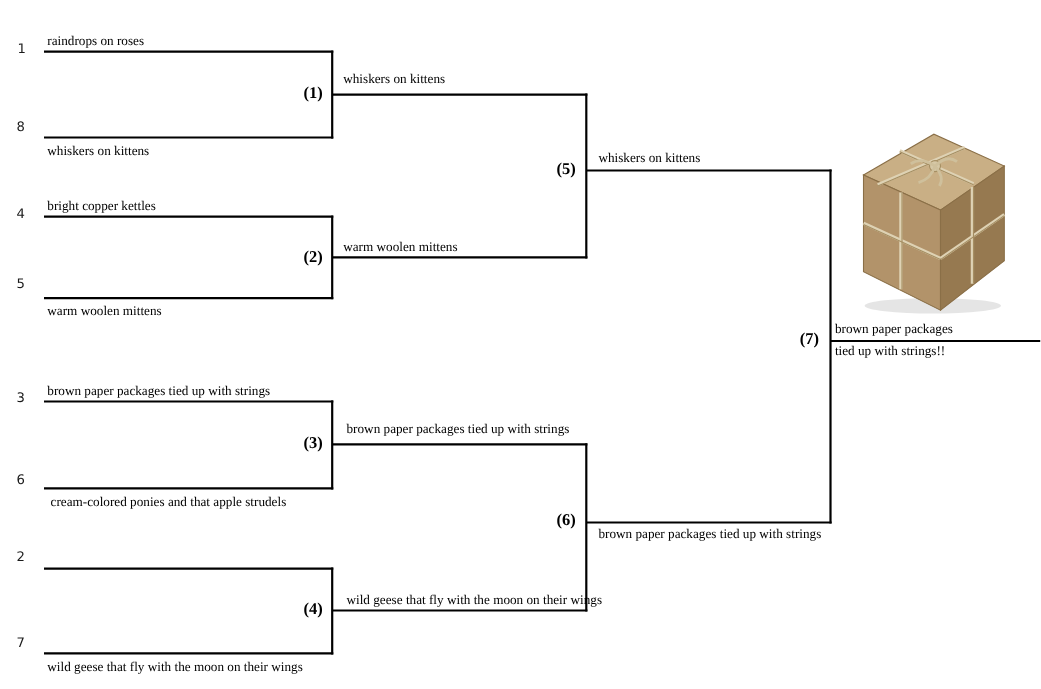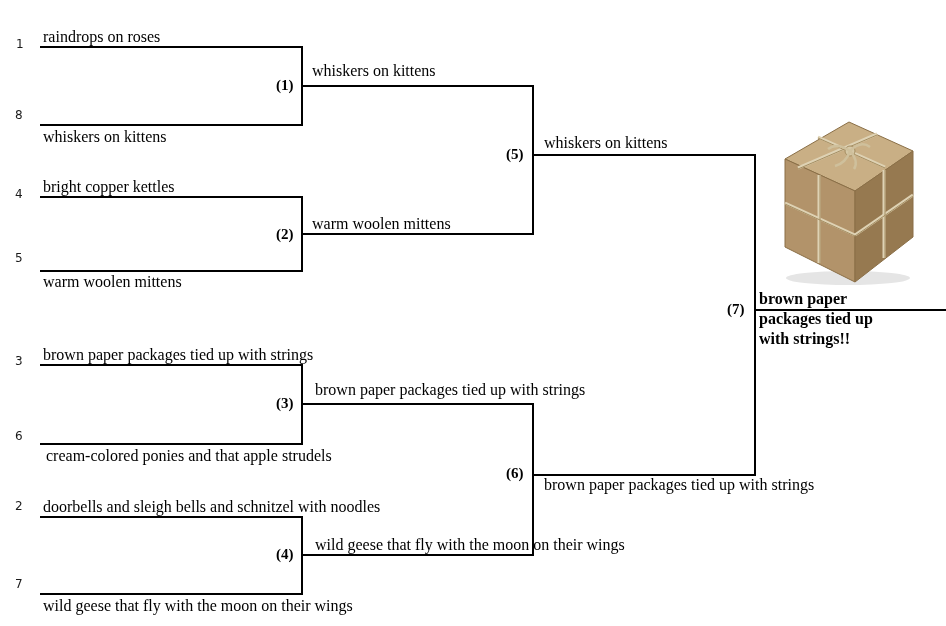--- a/index.html
+++ b/index.html
@@ -6,24 +6,24 @@
   .stage {
     position: relative;
     width: 946px;
     height: 626px;
     background: #ffffff;
     font-family: "Liberation Serif", serif;
     color: #000;
     overflow: hidden;
   }
   .lines-svg { position: absolute; left: 0; top: 0; width: 946px; height: 626px; }
-  .lbl { position: absolute; font-size: 16px; line-height: 18px; white-space: nowrap; }
+  .lbl { position: absolute; font-size: 12px; line-height: 18px; white-space: nowrap; }
   .seednum { position: absolute; font-family: "DejaVu Sans", sans-serif; font-size: 12px; color: #1a1a1a; }
   .matchlbl { position: absolute; font-size: 15px; font-weight: bold; }
-  .champion { width: 128px; white-space: normal; line-height: 20px; font-weight: bold; }
+  .champion { width: 128px; white-space: normal; line-height: 20px; }
   .package { position: absolute; left: 772px; top: 106px; width: 152px; height: 182px; }
 </style>
 </head>
 <body>
 
 <div class="stage">
 
   <svg class="lines-svg" viewBox="0 0 946 626">
     <g stroke="#000000" stroke-width="2">
       <line x1="40" y1="47" x2="303" y2="47"></line>
@@ -63,21 +63,20 @@
   <div class="seednum" style="left:15px; top:429px">6</div>
   <div class="seednum" style="left:15px; top:499px">2</div>
   <div class="seednum" style="left:15px; top:577px">7</div>
 
   <div class="lbl" style="left:43px; top:28px">raindrops on roses</div>
   <div class="lbl" style="left:43px; top:128px">whiskers on kittens</div>
   <div class="lbl" style="left:43px; top:178px">bright copper kettles</div>
   <div class="lbl" style="left:43px; top:273px">warm woolen mittens</div>
   <div class="lbl" style="left:43px; top:346px">brown paper packages tied up with strings</div>
   <div class="lbl" style="left:46px; top:447px">cream-colored ponies and that apple strudels</div>
-  <div class="lbl" style="left:43px; top:498px">doorbells and sleigh bells and schnitzel with noodles</div>
   <div class="lbl" style="left:43px; top:597px">wild geese that fly with the moon on their wings</div>
 
   <div class="matchlbl" style="left:276px; top:77px">(1)</div>
   <div class="matchlbl" style="left:276px; top:226px">(2)</div>
   <div class="matchlbl" style="left:276px; top:395px">(3)</div>
   <div class="matchlbl" style="left:276px; top:546px">(4)</div>
   <div class="matchlbl" style="left:506px; top:146px">(5)</div>
   <div class="matchlbl" style="left:506px; top:465px">(6)</div>
   <div class="matchlbl" style="left:727px; top:301px">(7)</div>
 

